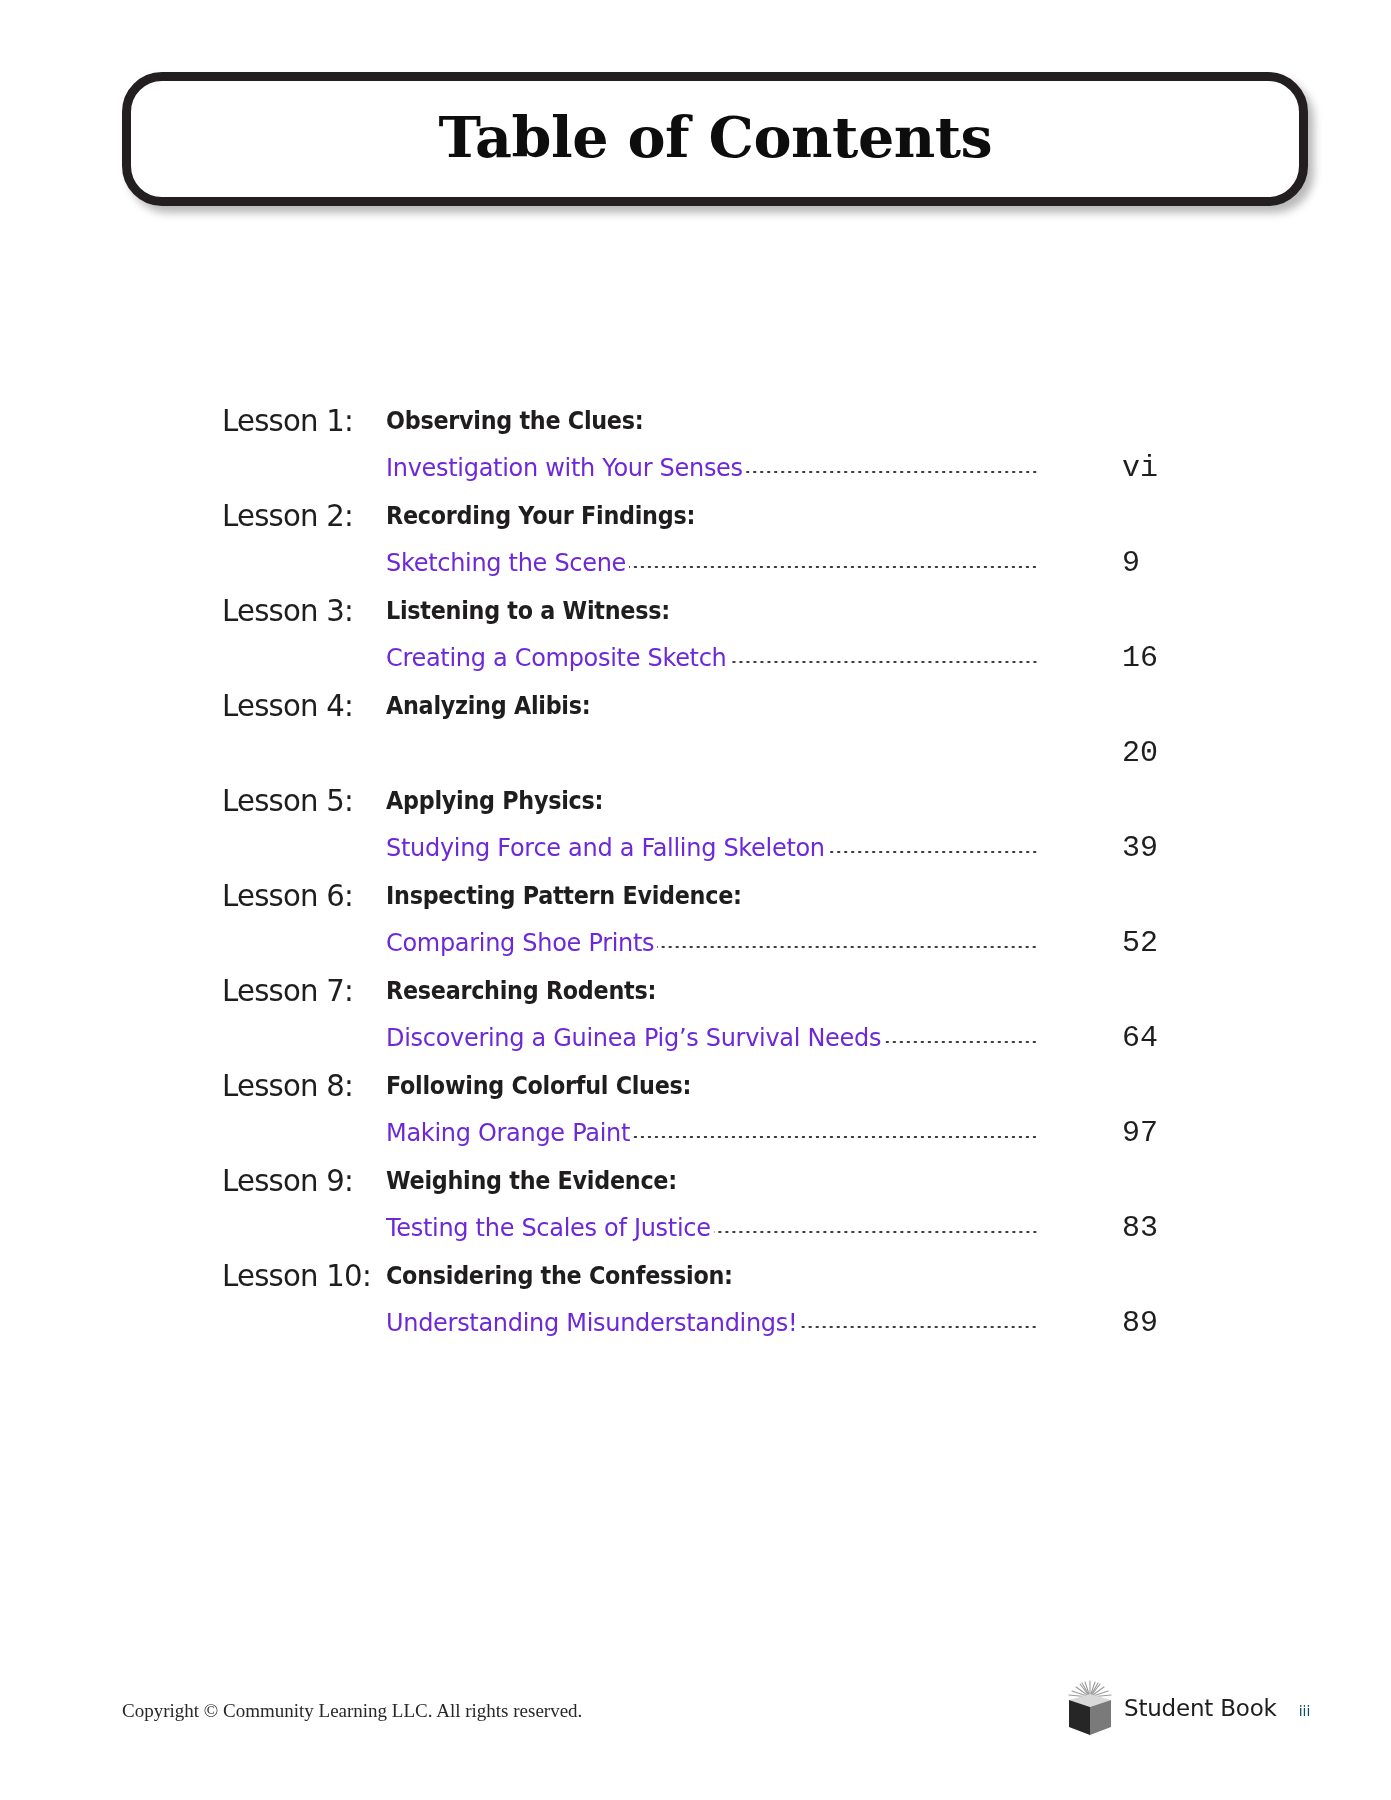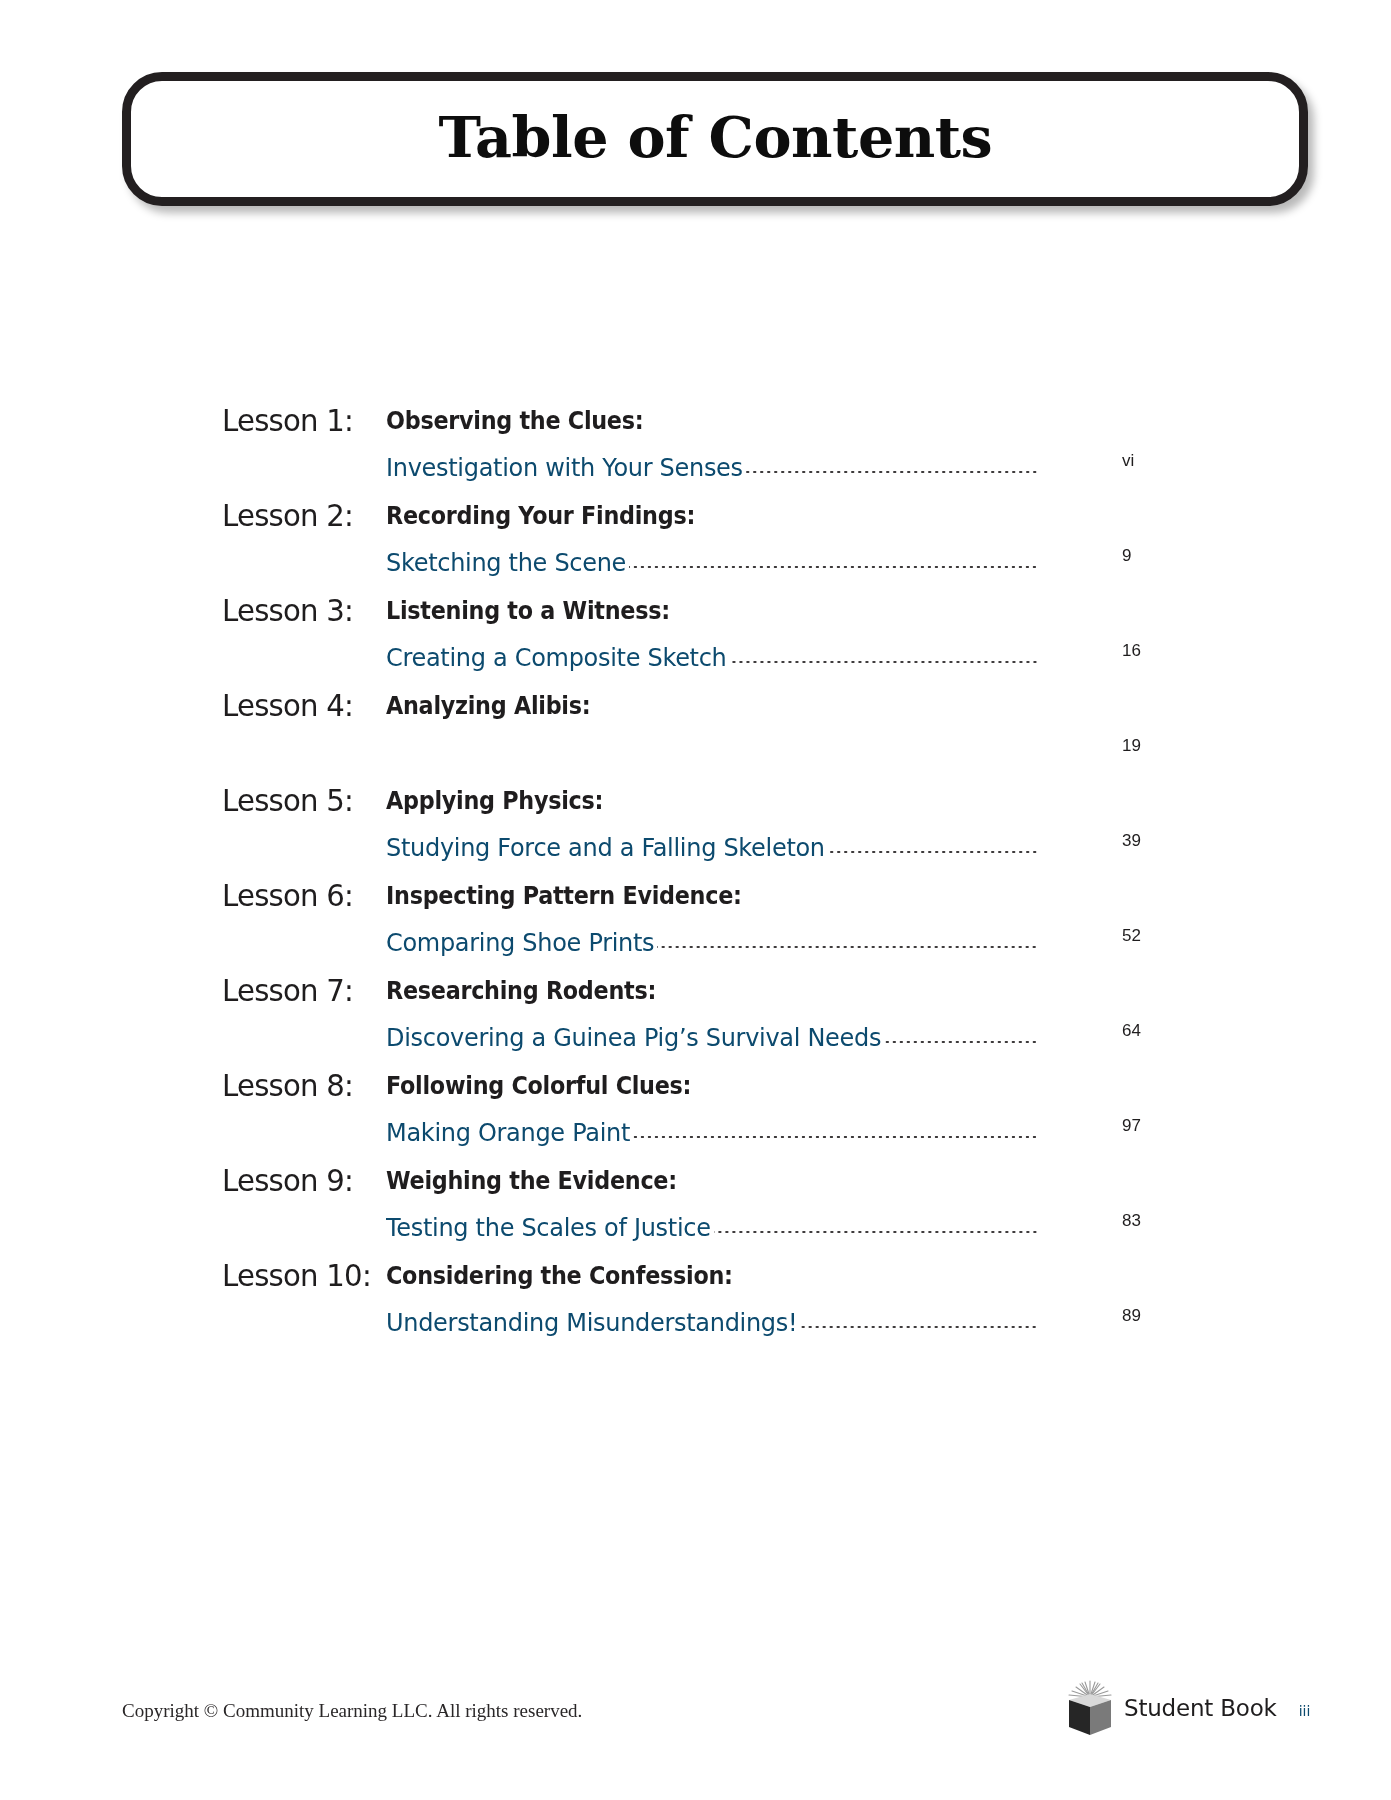--- a/index.html
+++ b/index.html
@@ -83,43 +83,43 @@
       width: 652px;
       height: 34px;
       display: flex;
       align-items: flex-end;
       overflow: hidden;
     }
     .subtitle {
       font-family: "DejaVu Sans", sans-serif;
       font-size: 24px;
       letter-spacing: -0.3px;
-      color: #0c4a6e;
+      color: #6d28d9;
       white-space: nowrap;
       flex: 0 0 auto;
       padding-right: 3px;
       background: #fff;
       position: relative;
       z-index: 2;
     }
     .leader {
       flex: 1 1 auto;
       height: 6px;
       margin-bottom: 7px;
       background-image: radial-gradient(circle, #3a3738 1.1px, transparent 1.4px);
       background-size: 7px 6px;
       background-repeat: repeat-x;
       background-position: right center;
     }
     .page-num {
       position: absolute;
       left: 1122px;
       top: 41px;
-      font-family: Liberation Sans, sans-serif;
-      font-size: 17px;
+      font-family: Liberation Mono, monospace;
+      font-size: 30px;
       color: #1f1d1e;
       white-space: nowrap;
     }
     .footer-copyright {
       position: absolute;
       left: 122px;
       top: 1700px;
       font-family: "Liberation Serif", serif;
       font-size: 19px;
       color: #2a2728;
@@ -190,21 +190,21 @@
     <div class="sub-row">
       <span class="subtitle">Creating a Composite Sketch</span>
       <span class="leader"></span>
     </div>
     <span class="page-num">16</span>
   </div>
 
   <div class="entry" style="top:695px">
     <span class="lesson-label">Lesson 4:</span>
     <span class="heading">Analyzing Alibis:</span>
-    <span class="page-num">19</span>
+    <span class="page-num">20</span>
   </div>
 
   <div class="entry" style="top:790px">
     <span class="lesson-label">Lesson 5:</span>
     <span class="heading">Applying Physics:</span>
     <div class="sub-row">
       <span class="subtitle">Studying Force and a Falling Skeleton</span>
       <span class="leader"></span>
     </div>
     <span class="page-num">39</span>

